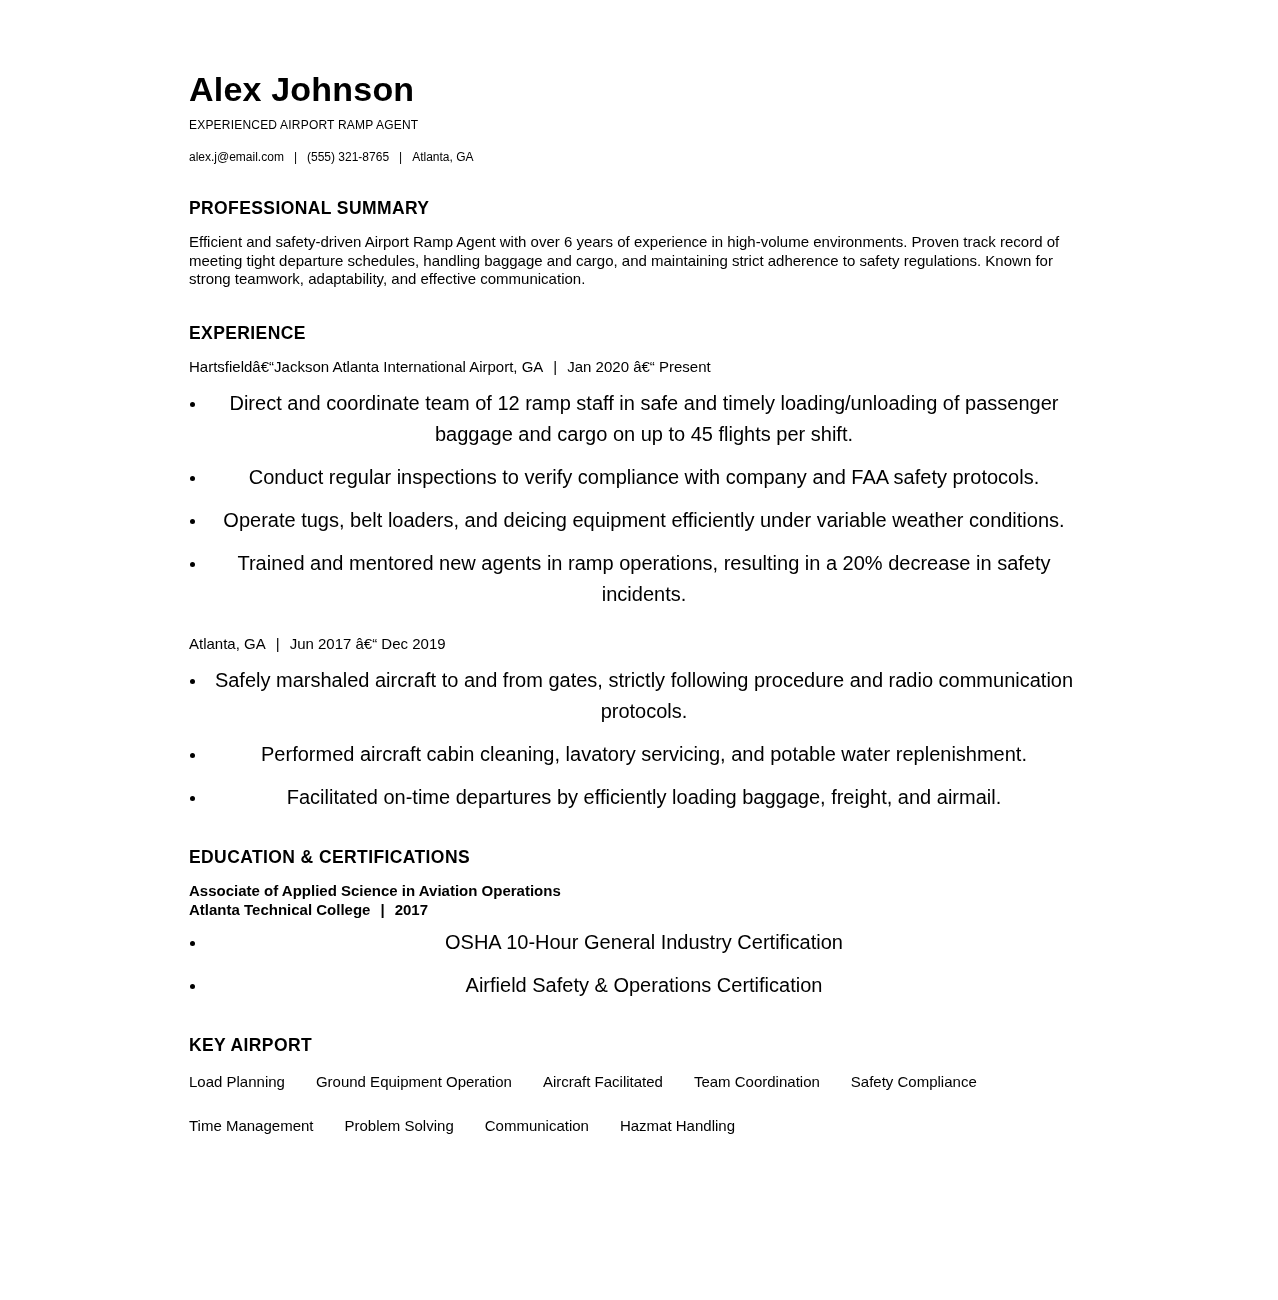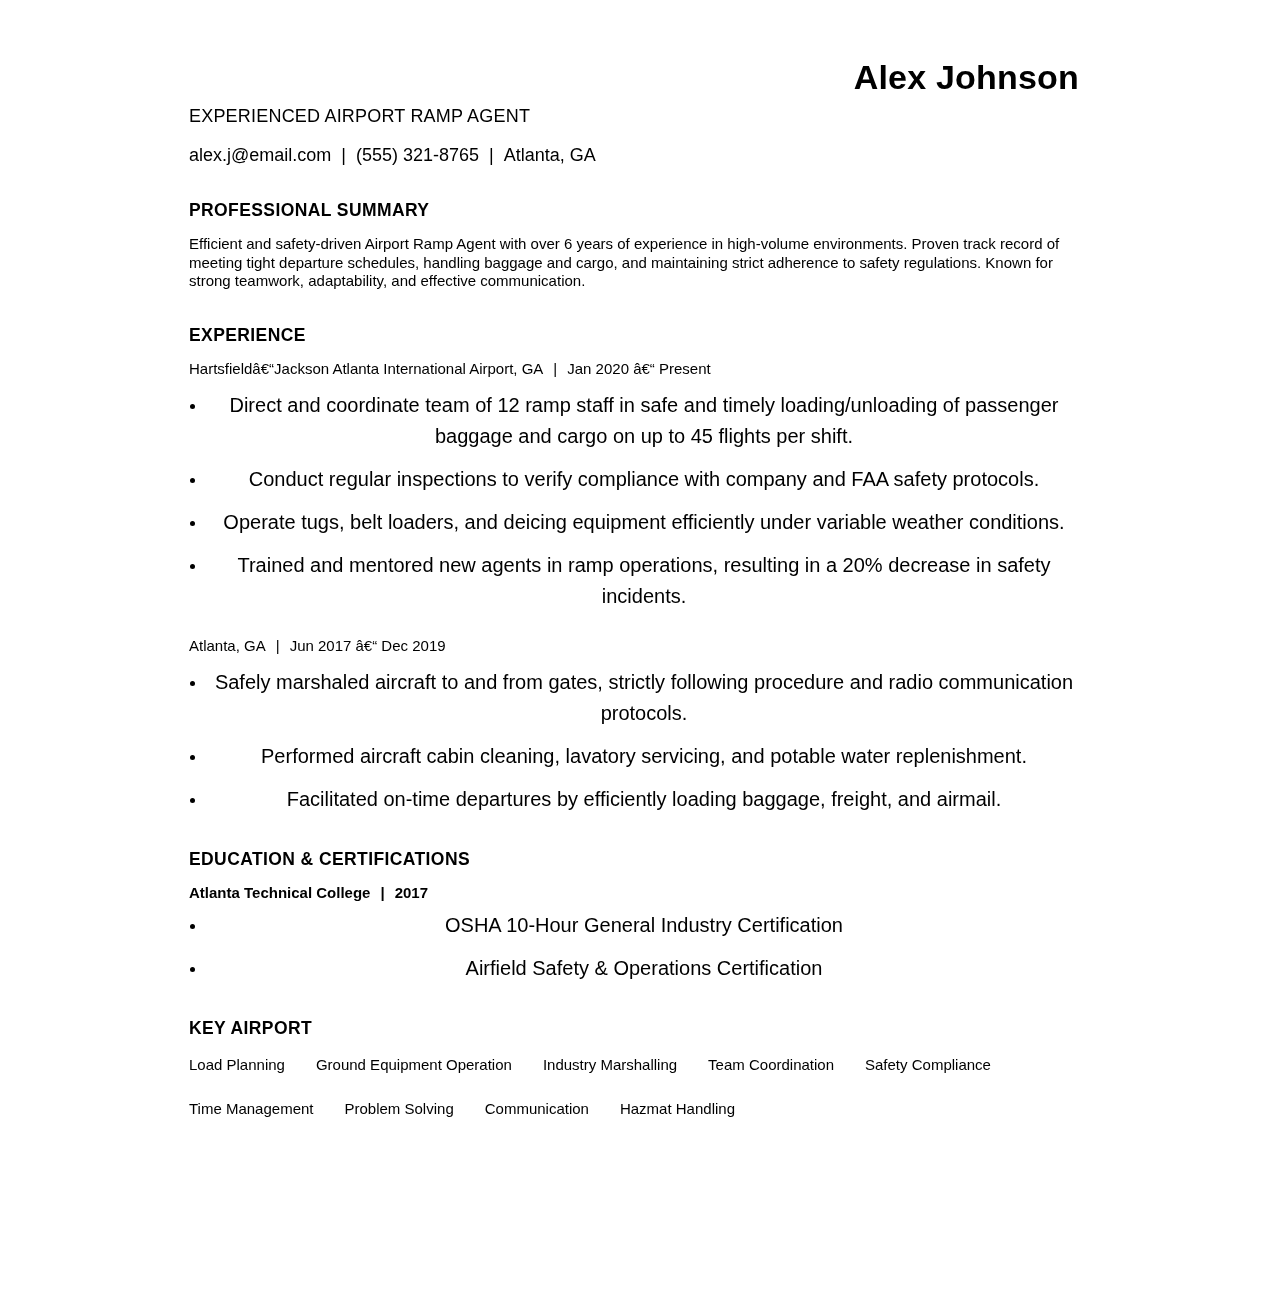--- a/index.html
+++ b/index.html
@@ -15,32 +15,31 @@
     overflow: hidden;
   }
   .page {
     padding: 58px 100px 0 189px;
     width: 890px;
     box-sizing: content-box;
   }
   h1.name {
     font-size: 34px;
     font-weight: bold;
-    margin: 0 0 9px 0;
+    margin: 12px 0 9px 0;
     line-height: 1.15;
     letter-spacing: 0.2px;
-    text-align: right;
   }
   .headline {
-    font-size: 18px;
+    font-size: 12px;
     margin: 0 0 18px 0;
     letter-spacing: 0.2px;
   }
   .contact {
-    font-size: 18px;
+    font-size: 12px;
     margin: 0;
   }
   .sep {
     margin: 0 10px;
   }
   section {
     margin-top: 34px;
   }
   h2.section-heading {
     font-size: 17.5px;
@@ -139,35 +138,36 @@
       <ul class="bullets">
         <li>Safely marshaled aircraft to and from gates, strictly following procedure and radio communication protocols.</li>
         <li>Performed aircraft cabin cleaning, lavatory servicing, and potable water replenishment.</li>
         <li>Facilitated on-time departures by efficiently loading baggage, freight, and airmail.</li>
       </ul>
     </div>
   </section>
 
   <section class="edu">
     <h2 class="section-heading">EDUCATION &amp; CERTIFICATIONS</h2>
+    <h3>Associate of Applied Science in Aviation Operations</h3>
     <div class="meta">
       <span>Atlanta Technical College</span><span class="sep">|</span><span>2017</span>
     </div>
     <ul class="bullets">
       <li>OSHA 10-Hour General Industry Certification</li>
       <li>Airfield Safety &amp; Operations Certification</li>
     </ul>
   </section>
 
   <section>
     <h2 class="section-heading">KEY AIRPORT</h2>
     <div class="skills-row">
       <span>Load Planning</span>
       <span>Ground Equipment Operation</span>
-      <span>Industry Marshalling</span>
+      <span>Aircraft Facilitated</span>
       <span>Team Coordination</span>
       <span>Safety Compliance</span>
       <span>Time Management</span>
       <span>Problem Solving</span>
       <span>Communication</span>
       <span>Hazmat Handling</span>
     </div>
   </section>
 
 </div>

